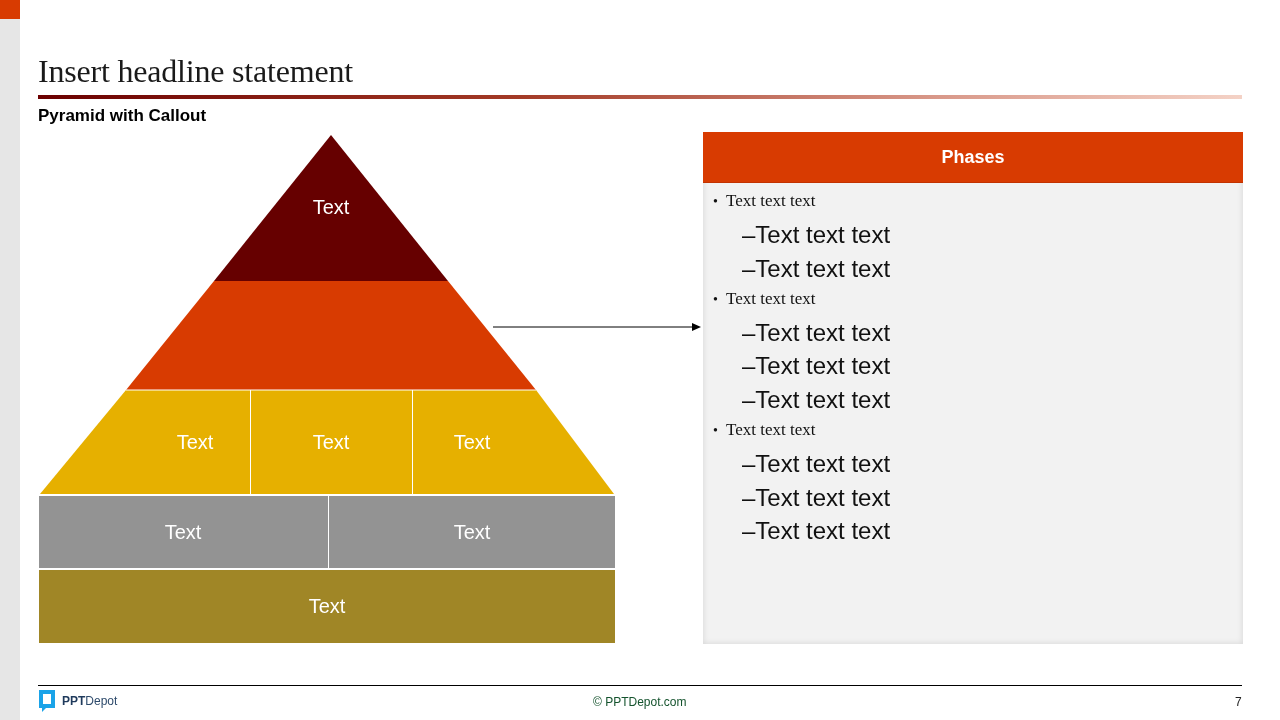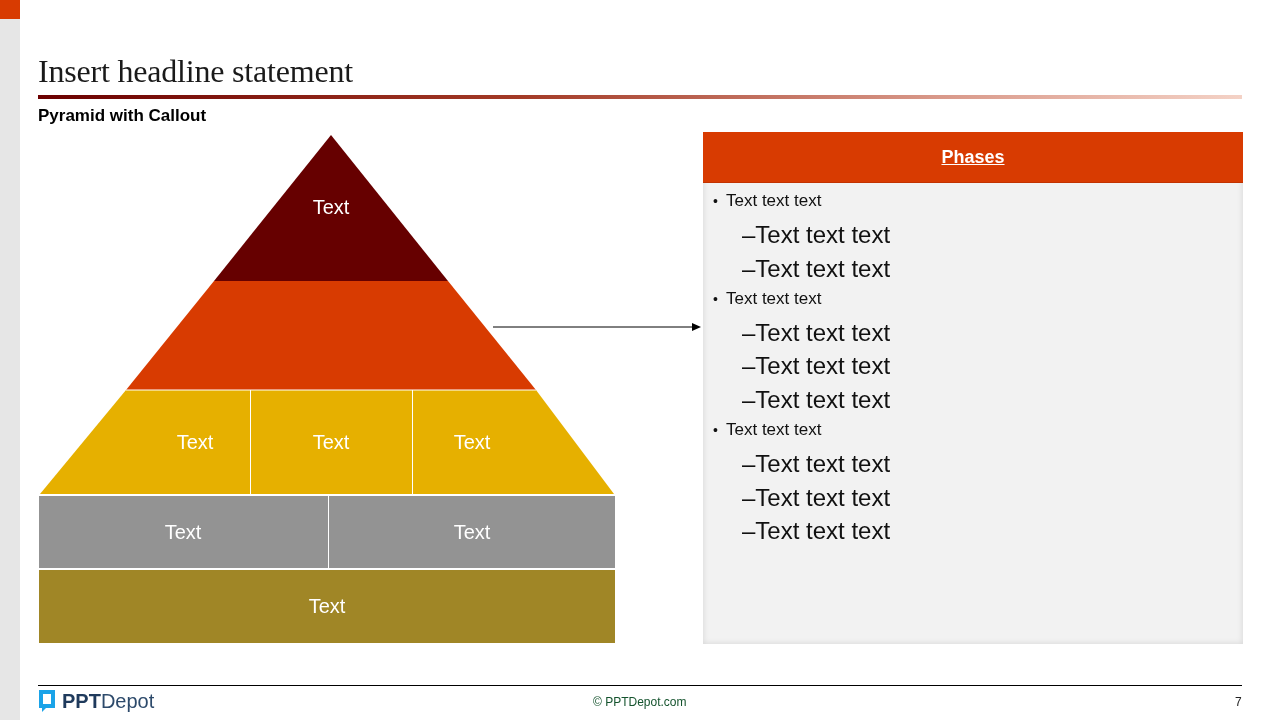--- a/index.html
+++ b/index.html
@@ -12,31 +12,31 @@
   .headline { position: absolute; left: 38px; top: 53px; font-family: "Liberation Serif", "DejaVu Serif", serif; font-size: 32px; color: #1a1a1a; letter-spacing: -0.2px; }
   .headline-rule { position: absolute; left: 38px; top: 95px; width: 1204px; height: 4px; background: linear-gradient(to right, #6b0000 0%, #a33a26 40%, #d9998a 75%, #f4d2c6 100%); }
   .subtitle { position: absolute; left: 38px; top: 106px; font-size: 17px; font-weight: bold; color: #000; }
 
   svg.pyramid { position: absolute; left: 0; top: 0; }
   .pyr-label { position: absolute; color: #ffffff; font-size: 20px; transform: translate(-50%, -50%); white-space: nowrap; }
 
   .callout-arrow { position: absolute; left: 0; top: 0; }
 
   .panel { position: absolute; left: 703px; top: 132px; width: 540px; height: 512px; background: #f2f2f2; box-shadow: inset 0 0 6px rgba(0,0,0,0.12); }
-  .panel-header { position: absolute; left: 0; top: 0; width: 540px; height: 51px; background: #d83b01; border-bottom: 1px solid #c23300; color: #fff; font-weight: bold; font-size: 18px; display: flex; align-items: center; justify-content: center; text-decoration: underline; }
+  .panel-header { position: absolute; left: 0; top: 0; width: 540px; height: 51px; background: #d83b01; border-bottom: 1px solid #c23300; color: #fff; font-weight: bold; font-size: 18px; display: flex; align-items: center; justify-content: center; }
   .panel-body { position: absolute; left: 0; top: 51px; width: 540px; }
   .item { position: absolute; white-space: nowrap; color: #111; }
-  .item.l1 { left: 10px; font-size: 17px; }
+  .item.l1 { left: 10px; font-size: 17px; font-family: Liberation Serif, serif; }
   .item.l1 .bullet { display: inline-block; width: 13px; font-size: 14px; }
   .item.l2 { left: 39px; font-size: 24px; }
 
   .footer-rule { position: absolute; left: 38px; top: 685px; width: 1204px; height: 1px; background: #000; }
   .logo { position: absolute; left: 38px; top: 689px; display: flex; align-items: center; }
   .logo-mark { width: 18px; height: 24px; position: relative; margin-right: 6px; }
-  .logo-text { font-size: 20px; color: #2d4a6b; }
+  .logo-text { font-size: 12px; color: #2d4a6b; }
   .logo-text b { color: #1f3a5c; }
   .copyright { position: absolute; left: 593px; top: 695px; font-size: 12px; color: #14532d; }
   .page-num { position: absolute; left: 1235px; top: 695px; font-size: 12px; color: #222; }
 </style>
 </head>
 <body>
 
 <div class="left-rail"></div>
 <div class="left-accent"></div>
 

